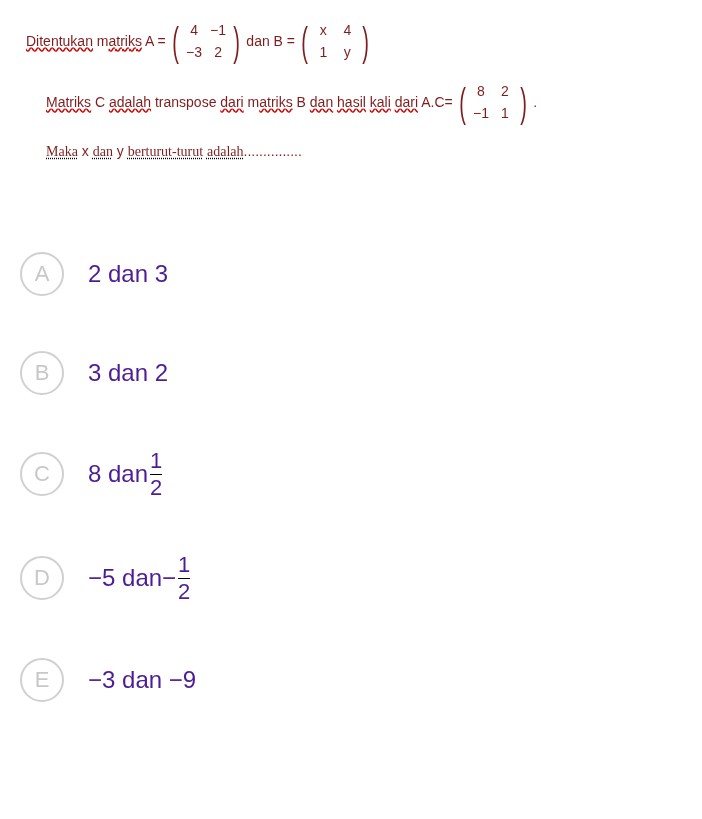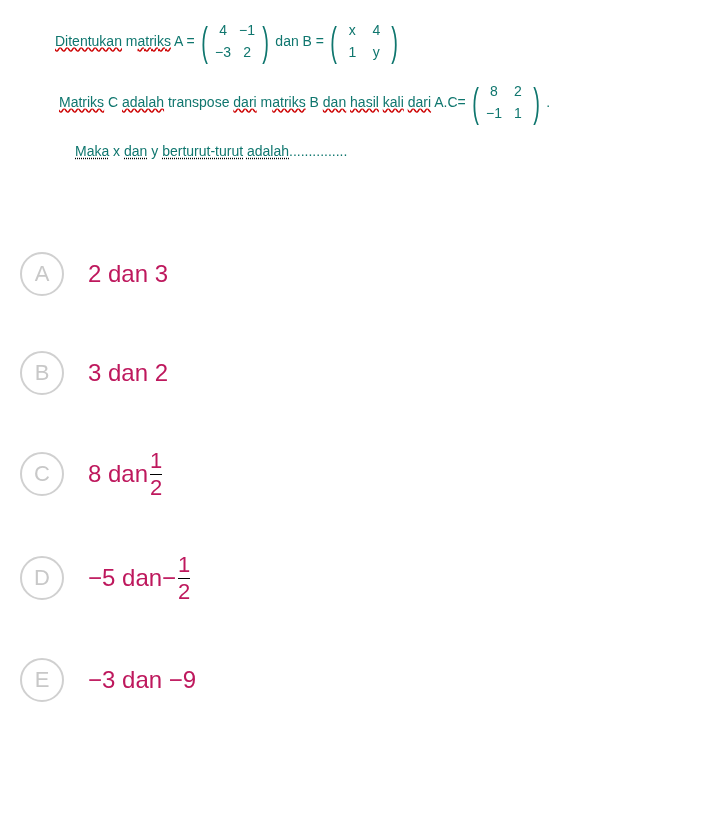--- a/index.html
+++ b/index.html
@@ -8,40 +8,41 @@
       box-sizing: border-box;
     }
     body {
       background: #ffffff;
       font-family: Arial, sans-serif;
       width: 702px;
       height: 819px;
       padding: 20px 0 0 0;
     }
     .question-block {
-      padding-left: 55px;
+      padding-left: 26px;
       font-size: 14px;
-      color: #0f766e;
+      color: #7f1d1d;
       line-height: 1.4;
     }
     .line {
       display: flex;
       align-items: center;
       flex-wrap: nowrap;
       margin-bottom: 18px;
     }
     .wavy-red {
       text-decoration: underline;
       text-decoration-style: wavy;
       text-decoration-color: #cc0000;
     }
     .dotted {
       text-decoration: underline;
       text-decoration-style: dotted;
       text-decoration-color: #000;
+      font-family: Liberation Serif, serif;
     }
     .matrix {
       display: inline-flex;
       align-items: center;
       margin: 0 3px;
     }
     .paren-left, .paren-right {
       font-size: 40px;
       font-weight: normal;
       line-height: 40px;
@@ -78,21 +79,21 @@
       align-items: center;
       justify-content: center;
       font-size: 22px;
       color: #c8c8c8;
       font-weight: normal;
       margin-right: 24px;
       flex-shrink: 0;
     }
     .option-text {
       font-size: 24px;
-      color: #be185d;
+      color: #4c1d95;
       display: flex;
       align-items: center;
     }
     .frac {
       display: inline-flex;
       flex-direction: column;
       align-items: center;
       font-size: 22px;
       line-height: 1;
       margin: 0 2px;
@@ -142,21 +143,21 @@
         </span>
         <span class="matrix-row">
           <span class="matrix-cell">1</span>
           <span class="matrix-cell">y</span>
         </span>
       </span>
       <span class="paren-right">)</span>
     </span>
   </div>
 
-  <div class="line" style="margin-left:4px;">
+  <div class="line" style="margin-left:20px;">
     <span class="inline-seg">
       <span class="wavy-red">Matriks</span><span> C </span><span class="wavy-red">adalah</span><span> transpose </span><span class="wavy-red">dari</span><span> m</span><span class="wavy-red">atriks</span><span> B </span><span class="wavy-red">dan</span><span> </span><span class="wavy-red">hasil</span><span> </span><span class="wavy-red">kali</span><span> </span><span class="wavy-red">dari</span><span> A.C=</span>
     </span>
     <span class="matrix">
       <span class="paren-left">(</span>
       <span class="matrix-body">
         <span class="matrix-row">
           <span class="matrix-cell">8</span>
           <span class="matrix-cell">2</span>
         </span>

